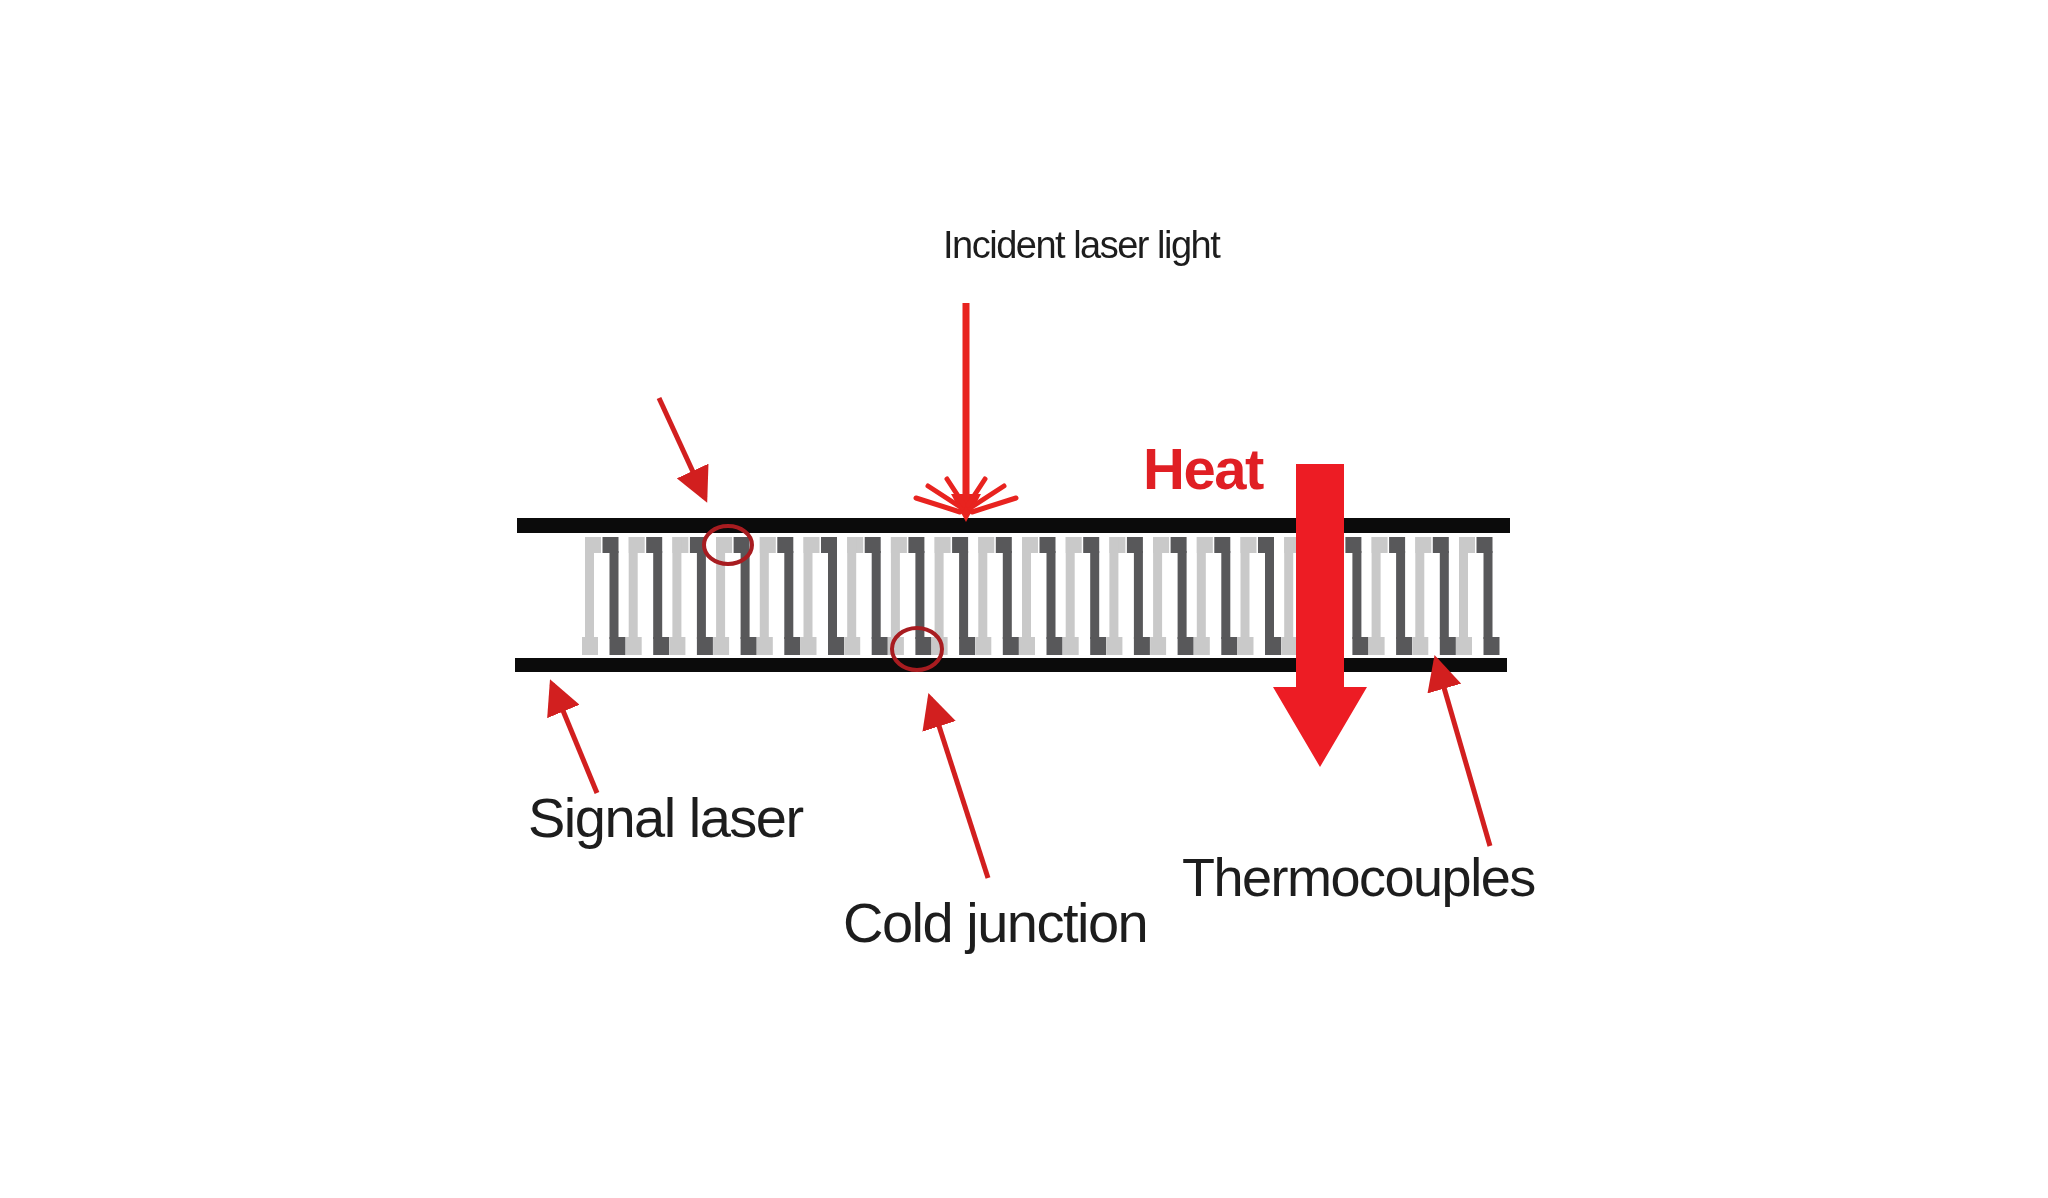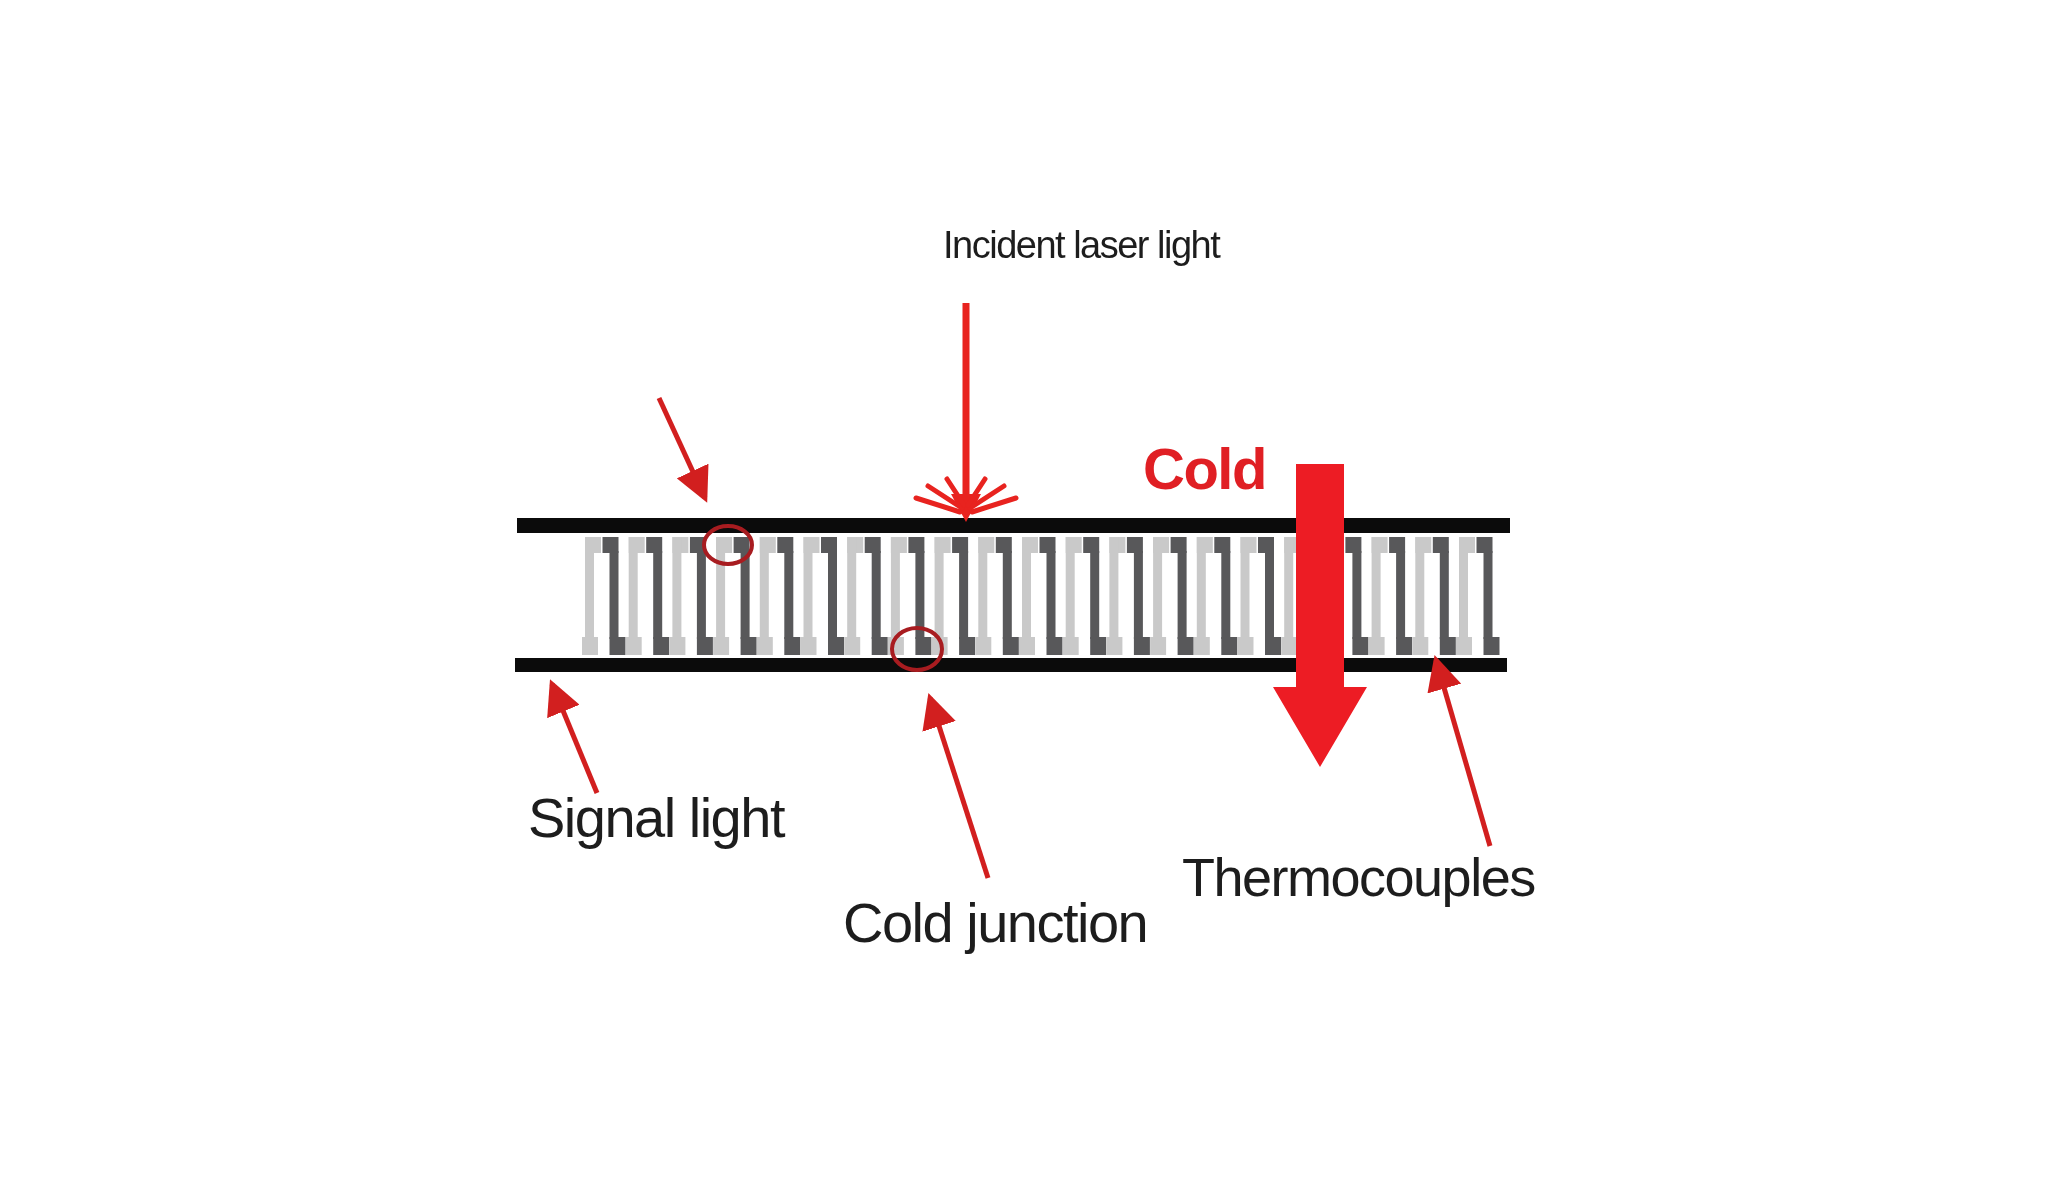--- a/index.html
+++ b/index.html
@@ -200,18 +200,18 @@
 
     <line x1="659" y1="398" x2="705" y2="498" stroke-width="5" marker-end="url(#ah-thin)" stroke="#d21f1f"></line>
     <line x1="597" y1="793" x2="552" y2="684" stroke-width="5" marker-end="url(#ah-thin)" stroke="#d21f1f"></line>
     <line x1="988" y1="878" x2="930" y2="698" stroke-width="5" marker-end="url(#ah-thin)" stroke="#d21f1f"></line>
     <line x1="1490" y1="846" x2="1436" y2="660" stroke-width="5" marker-end="url(#ah-thin)" stroke="#d21f1f"></line>
 
     <polygon points="1296,464 1344,464 1344,687 1367,687 1320,767 1273,687 1296,687" fill="#ed1c24"></polygon>
   </svg>
 
   <div class="label label-incident">Incident laser light</div>
-  <div class="label label-heat" style="color: rgb(224, 31, 36);">Cold</div>
-  <div class="label label-signal">Signal light</div>
+  <div class="label label-heat" style="color: rgb(224, 31, 36);">Heat</div>
+  <div class="label label-signal">Signal laser</div>
   <div class="label label-cold">Cold junction</div>
   <div class="label label-thermo">Thermocouples</div>
 
 </div>
 
 </body></html>

